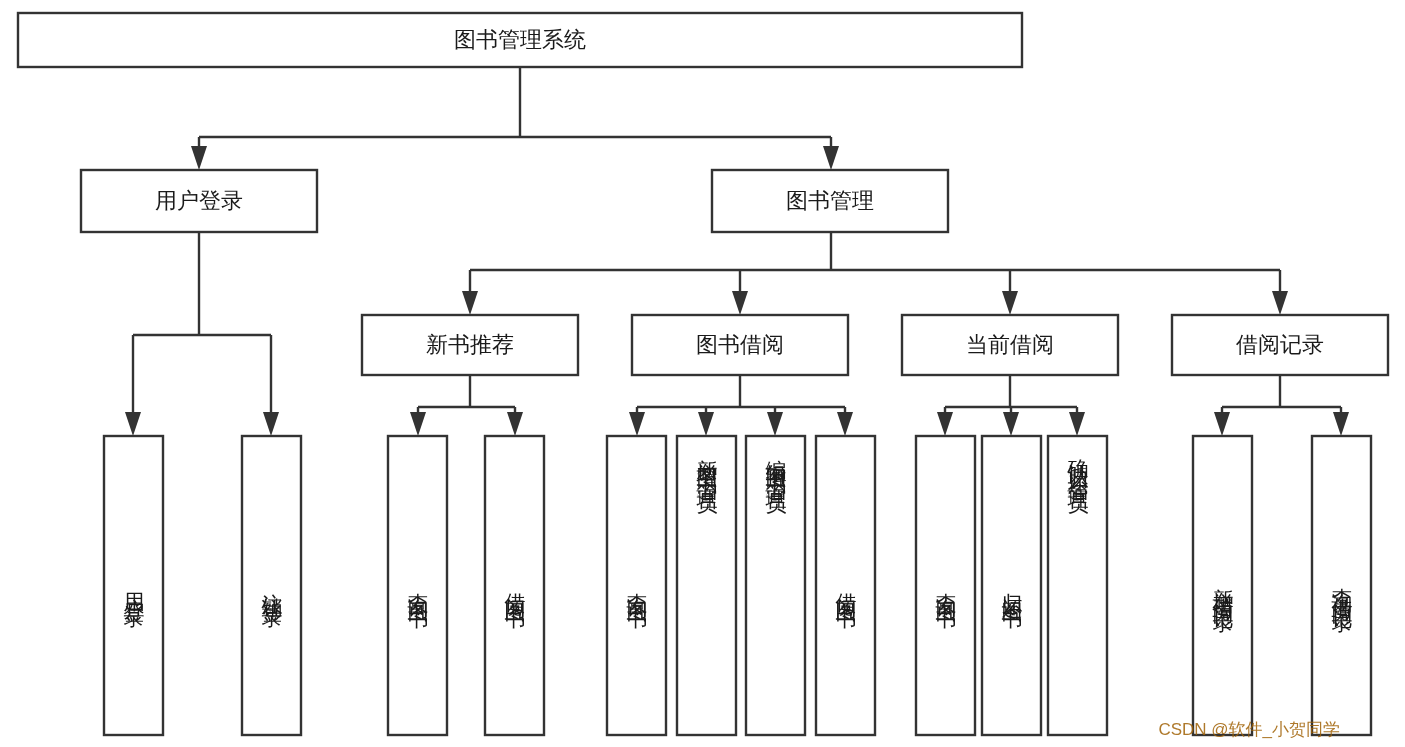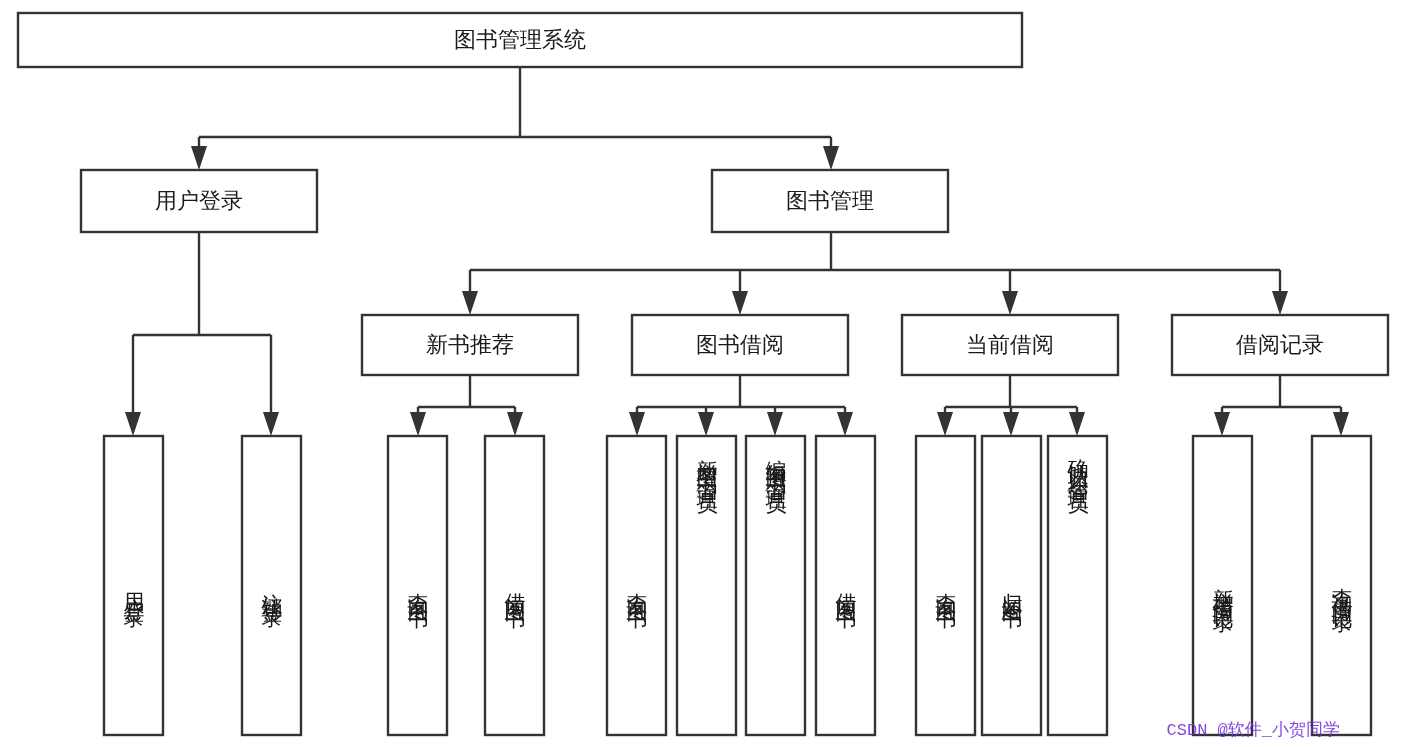--- a/index.html
+++ b/index.html
@@ -64,23 +64,23 @@
     font-size: 21px;
     color: #1a1a1a;
     line-height: 1;
     letter-spacing: 5px;
     white-space: nowrap;
   }
   .watermark {
     position: absolute;
     right: 10px;
     bottom: 6px;
-    font-family: Liberation Mono, monospace;
+    font-family: Liberation Sans, sans-serif;
     font-size: 17px;
-    color: #6d28d9;
+    color: #a16207;
     opacity: 0.85;
     white-space: nowrap;
     pointer-events: none;
   }
 </style>
 </head>
 <body>
 
 <div id="diagram-root">
 

